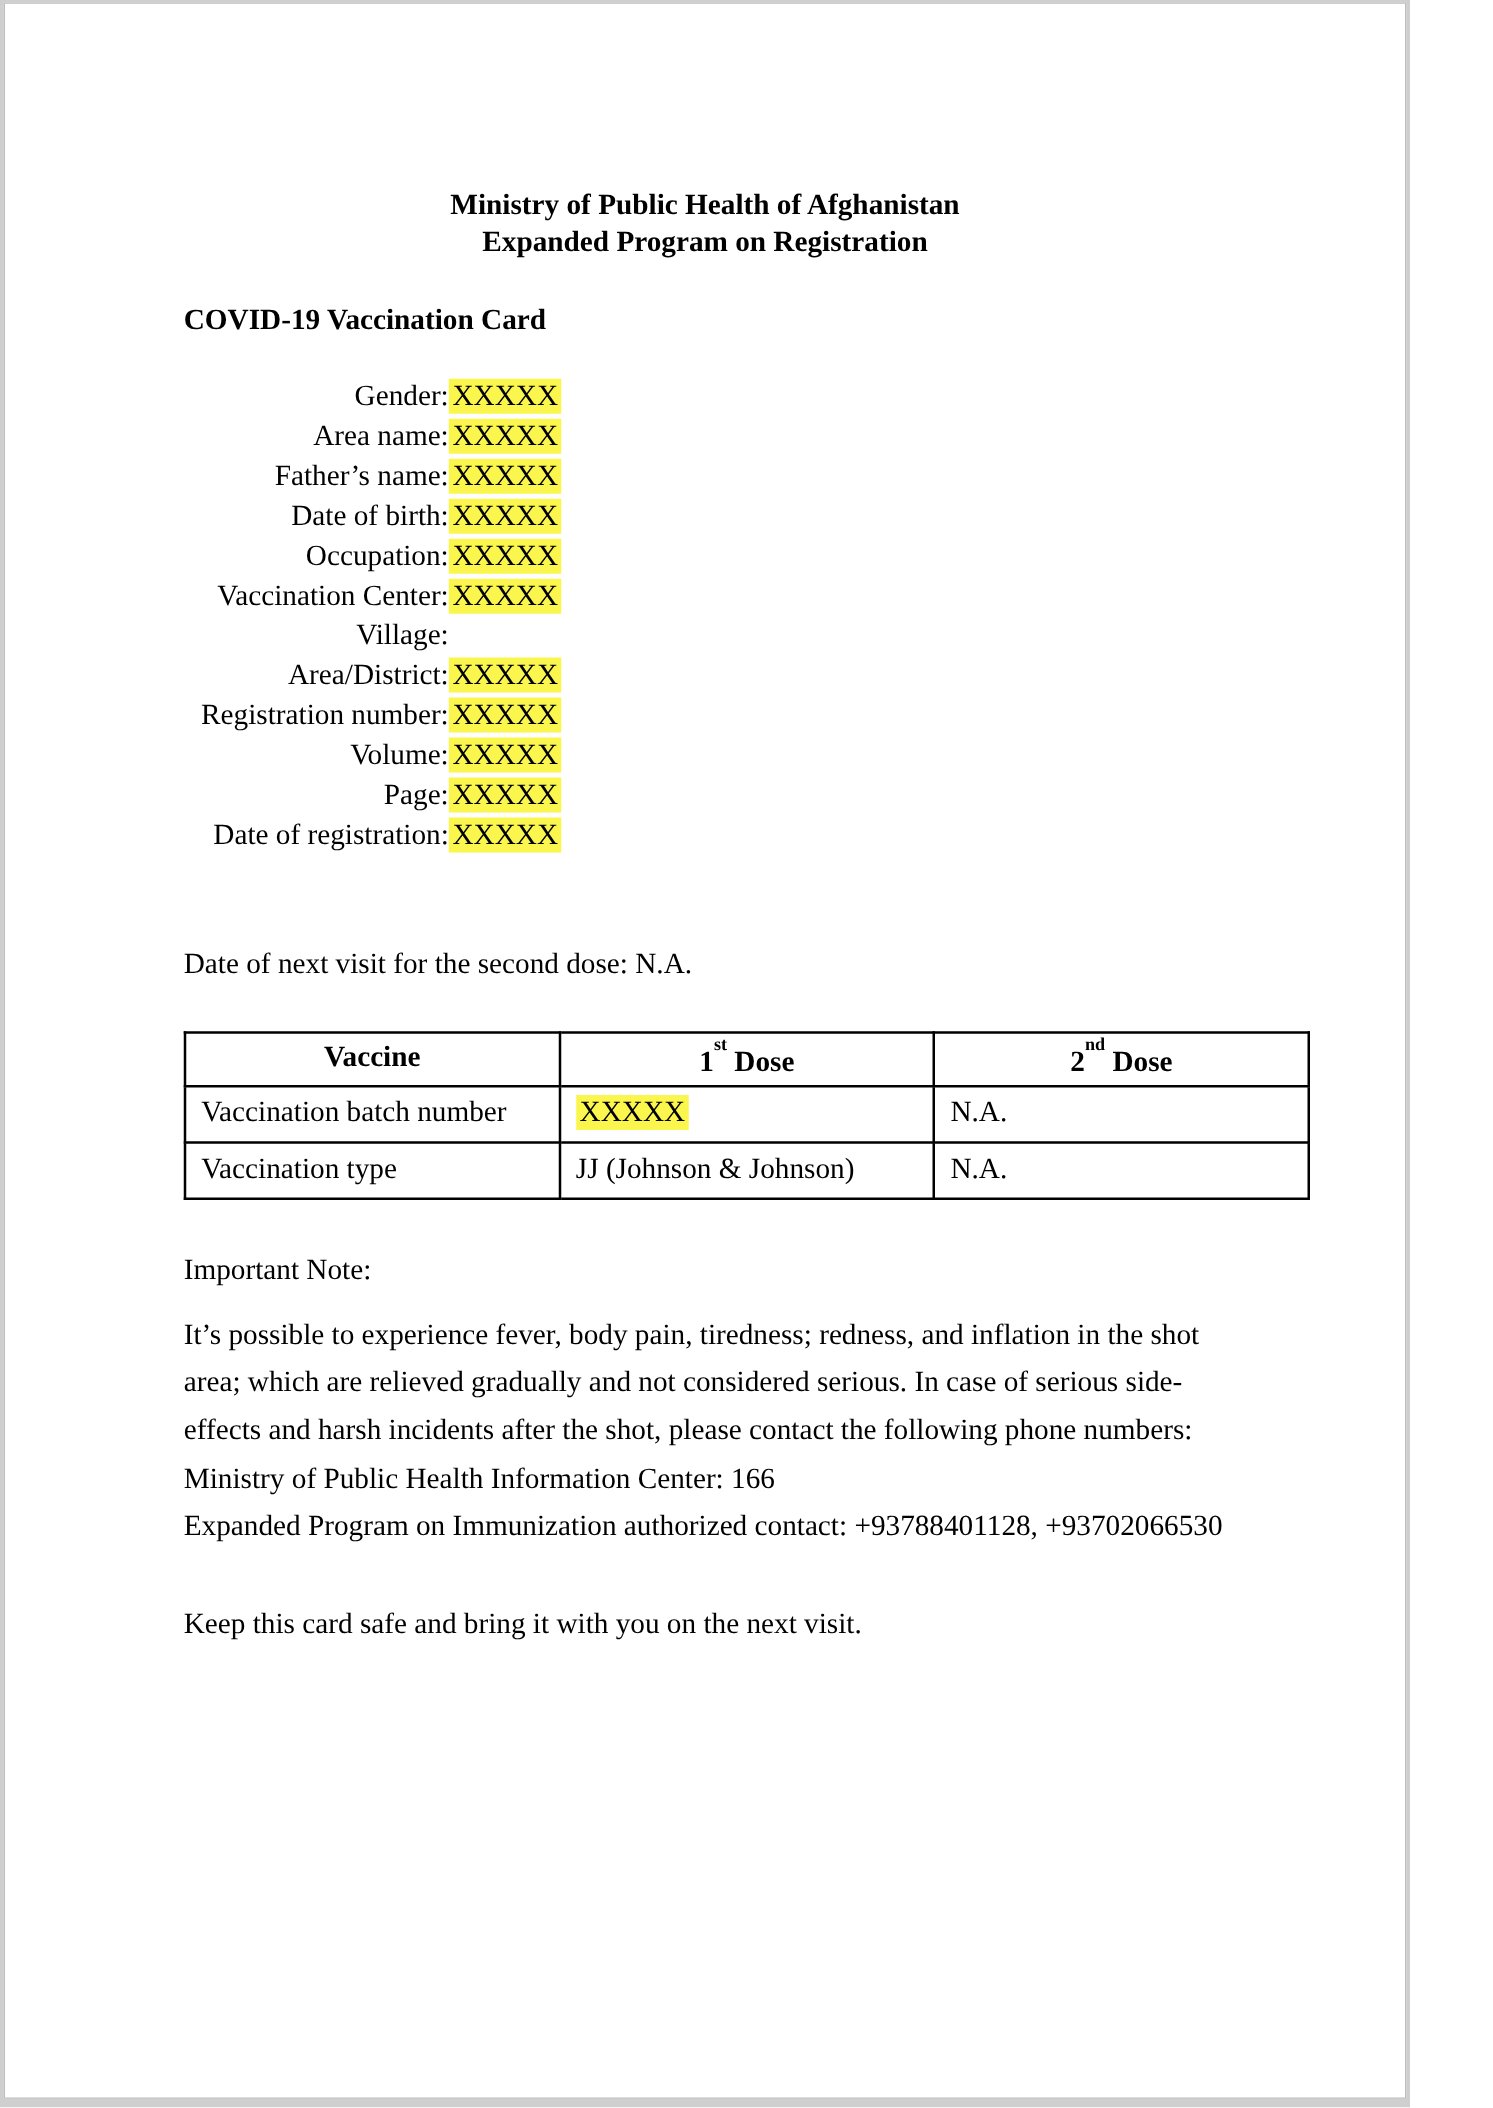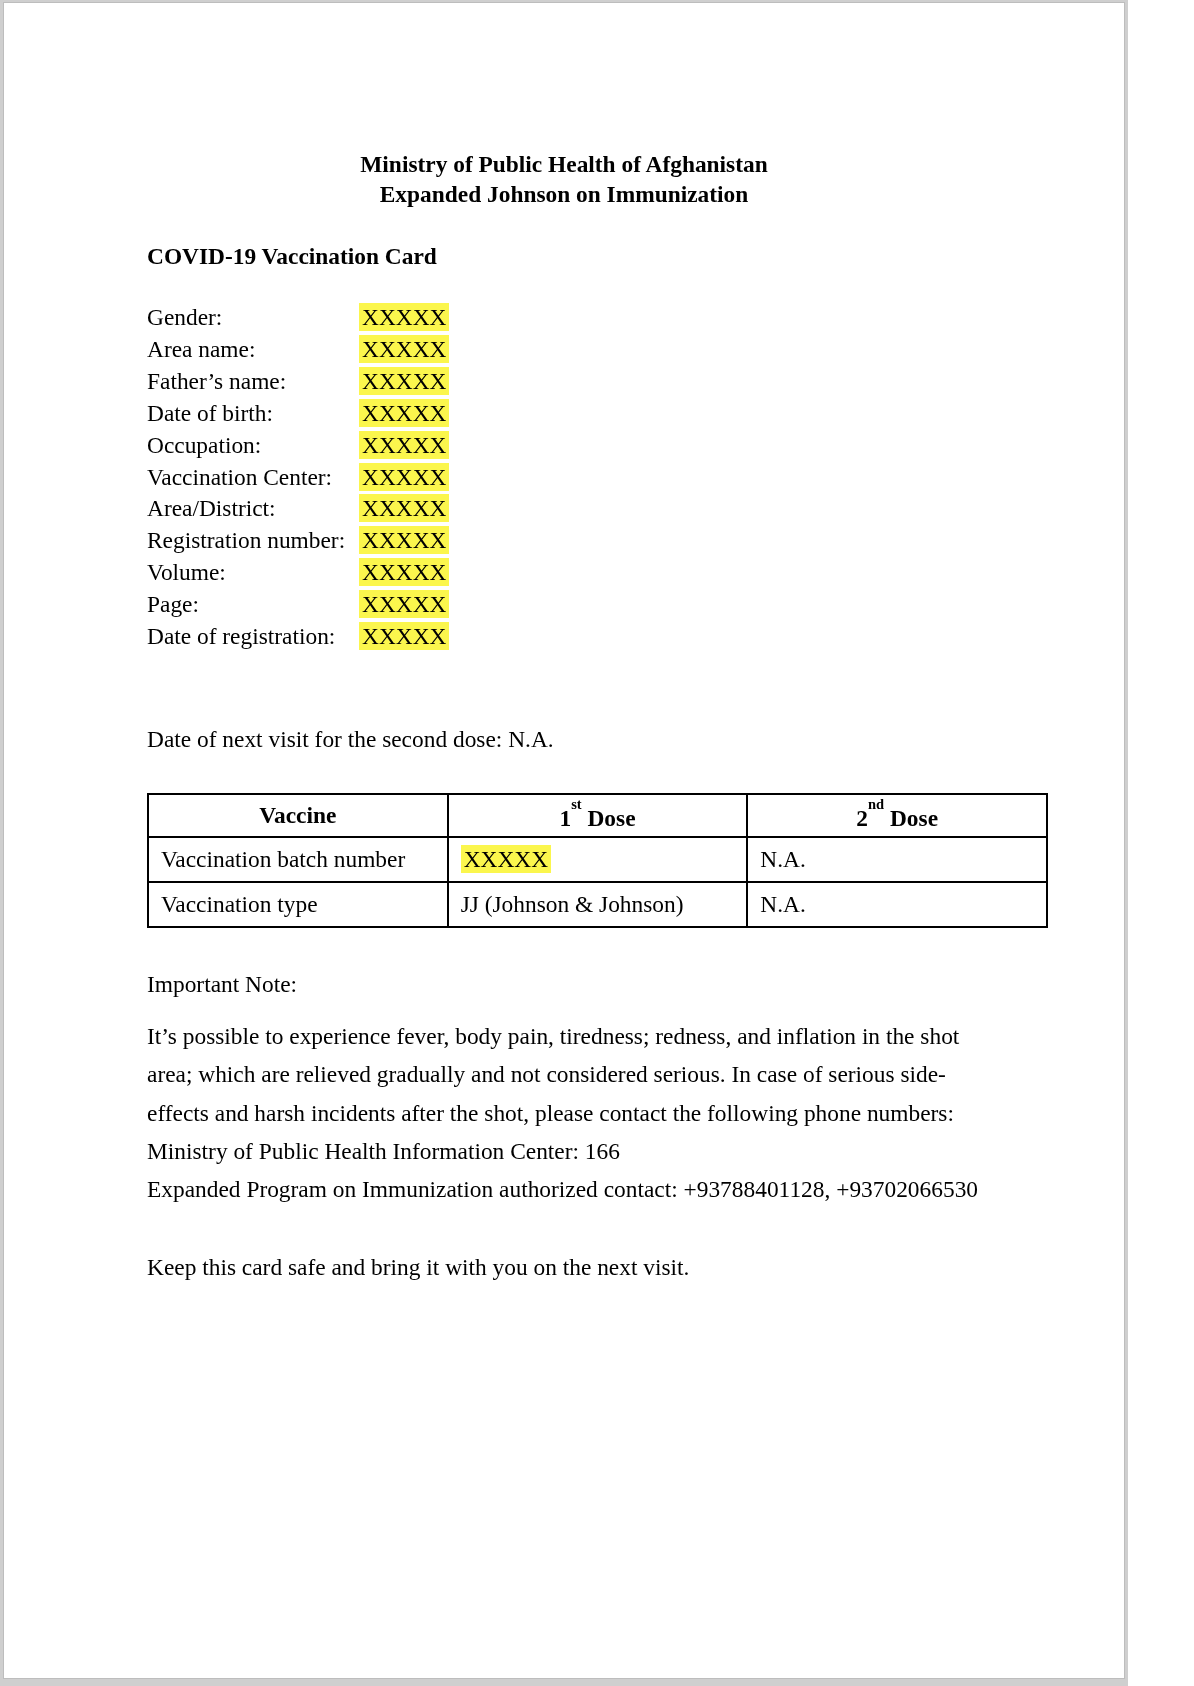--- a/index.html
+++ b/index.html
@@ -33,21 +33,21 @@
   }
   .card-title {
     margin-top: 32px;
     font-weight: bold;
     line-height: 30px;
   }
 
   
   .fields { margin-top: 31px; }
   .field-row { display: flex; line-height: 31.9px; }
-  .field-label { width: 212px; flex: 0 0 212px; }
+  .field-label { width: 212px; flex: 0 0 212px; text-align: right; }
   .field-value { }
 
   .hl { background: #fbf64d; padding: 1px 3px; }
 
   .next-visit { margin-top: 70px; line-height: 32px; }
 
   
   table.vax {
     margin-top: 38px;
     border-collapse: collapse;
@@ -74,21 +74,21 @@
 </style>
 </head>
 <body>
 
 <div class="viewport">
   <div class="sheet">
     <div class="doc">
 
       <div class="title-block">
         <div>Ministry of Public Health of Afghanistan</div>
-        <div>Expanded Johnson on Immunization</div>
+        <div>Expanded Program on Registration</div>
       </div>
 
       <div class="card-title">COVID-19 Vaccination Card</div>
 
       <div class="fields">
         <div class="field-row">
           <div class="field-label">Gender:</div>
           <div class="field-value"><span class="val hl" style="background-color: rgb(251, 246, 77);">XXXXX</span></div>
         </div>
         <div class="field-row">
@@ -103,20 +103,24 @@
           <div class="field-label">Date of birth:</div>
           <div class="field-value"><span class="val hl" style="background-color: rgb(251, 246, 77);">XXXXX</span></div>
         </div>
         <div class="field-row">
           <div class="field-label">Occupation:</div>
           <div class="field-value"><span class="val hl" style="background-color: rgb(251, 246, 77);">XXXXX</span></div>
         </div>
         <div class="field-row">
           <div class="field-label">Vaccination Center:</div>
           <div class="field-value"><span class="val hl" style="background-color: rgb(251, 246, 77);">XXXXX</span></div>
+        </div>
+        <div class="field-row">
+          <div class="field-label">Village:</div>
+          <div class="field-value"></div>
         </div>
         <div class="field-row">
           <div class="field-label">Area/District:</div>
           <div class="field-value"><span class="val hl" style="background-color: rgb(251, 246, 77);">XXXXX</span></div>
         </div>
         <div class="field-row">
           <div class="field-label">Registration number:</div>
           <div class="field-value"><span class="val hl" style="background-color: rgb(251, 246, 77);">XXXXX</span></div>
         </div>
         <div class="field-row">

